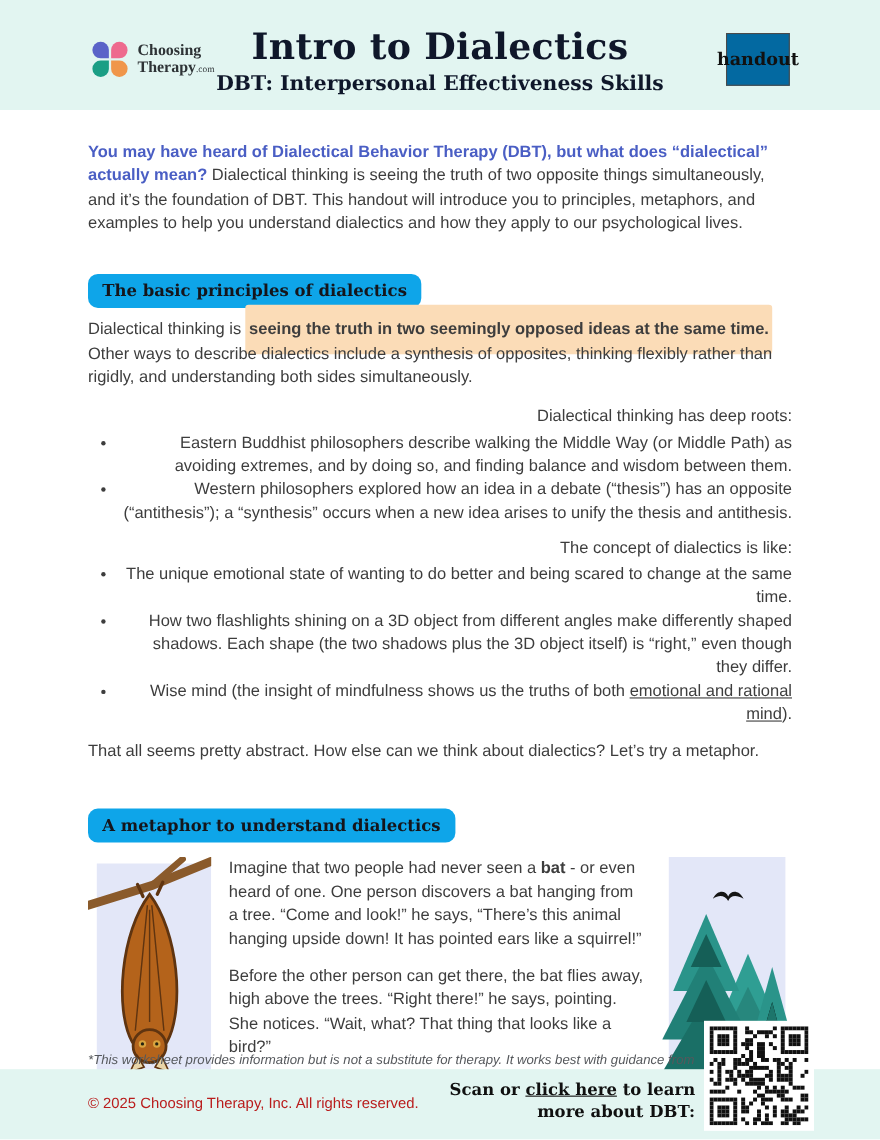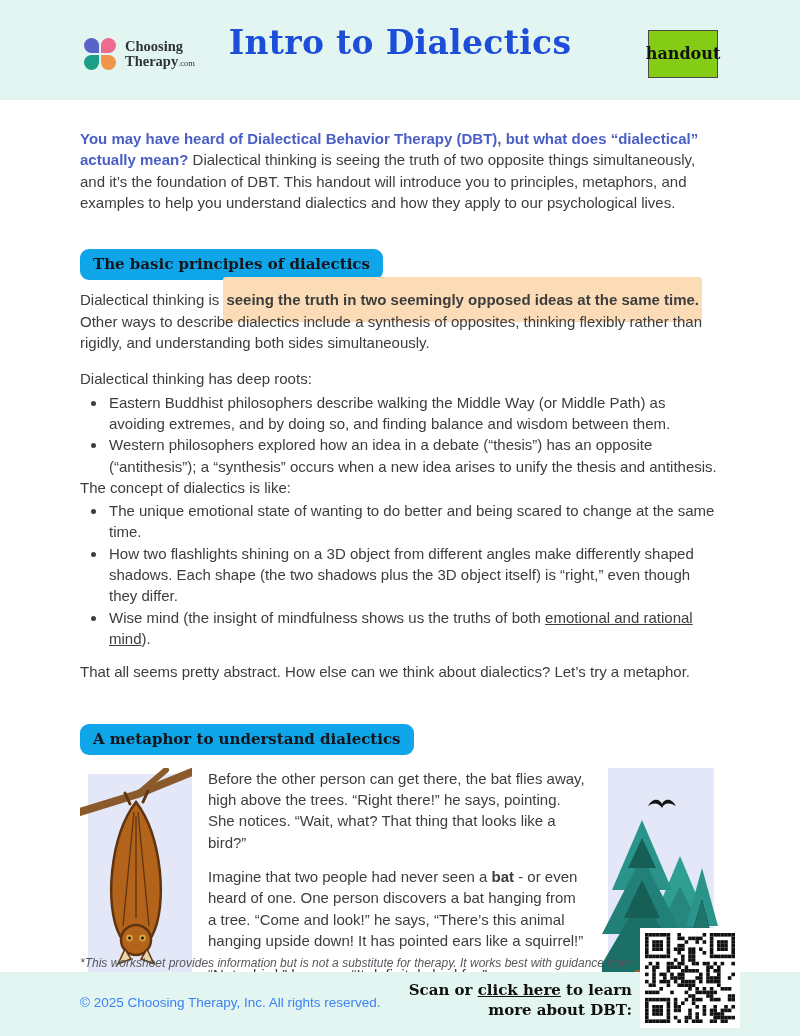--- a/index.html
+++ b/index.html
@@ -14,38 +14,38 @@
   .logo-icon { position:relative; width:32px; height:32px; }
   .petal { position:absolute; width:15px; height:15px; }
   .petal.tl { left:0; top:0;  background:#5a63c8; border-radius:55% 55% 0 55%; }
   .petal.tr { right:0; top:0; background:#ee6a8e; border-radius:55% 55% 55% 0; }
   .petal.bl { left:0; bottom:0; background:#1b9e85; border-radius:55% 0 55% 55%; }
   .petal.br { right:0; bottom:0; background:#f0964a; border-radius:0 55% 55% 55%; }
   .logo-text { font-family:"Liberation Serif", serif; font-weight:700; color:#2e3336;
                font-size:14.5px; line-height:1.02; }
   .logo-text .com { font-size:8.5px; font-weight:400;margin-top:30px; }
   .title-block { position:absolute; left:0; right:0; top:26px; text-align:center;
-                 font-family:"DejaVu Serif", serif; color:#1d4ed8; }
+                 font-family:"DejaVu Serif", serif; color:#0f172a; }
   .title { font-size:33px; font-weight:700; letter-spacing:.3px; line-height:1.05; }
   .subtitle { font-size:18.5px; font-weight:700; margin-top:3px; }
-  .badge { position:absolute; right:82px; top:30px; width:70px; height:48px; background:#84cc16;
+  .badge { position:absolute; right:82px; top:30px; width:58px; height:48px; background:#0369a1;
            border:1.5px solid #4a4a4a; display:flex; align-items:center; justify-content:center;
            font-family:"DejaVu Serif", serif; font-size:16px; font-weight:700; color:#111; }
 
   
   .content { padding:0 80px; }
   .intro { margin-top:28px; }
   .lead { color:#4a5ec4; font-weight:700; }
   .pill { display:inline-block; background:#0ea5e9; border-radius:9px; padding:5px 13px;
           font-family:"DejaVu Serif", serif; font-weight:700; font-size:15px; color:#15151b; }
   .pill-1 { margin-top:21px; }
   .pill-2 { margin-top:26px; }
   .para { margin-top:9px; }
   .hl { background:#fbdcb7; font-weight:700; padding:14px 3px; border-radius:3px; }
-  .roots, .concept { margin-top:0; }
+  .roots, .concept { margin-top:11px;text-align:right; }
   ul { margin:2px 0 0 0; padding-left:27px; }
   li { padding-left:2px; }
   .transition { margin-top:12px; }
   .u-link { text-decoration:underline; color:inherit; }
 
   
   .metaphor-row { display:flex; gap:16px; margin-top:13px; align-items:flex-start; }
   .figure { flex-shrink:0; }
   .metaphor-text { flex:1; min-width:0; }
   .metaphor-text p { margin:0 0 13px 0; }
@@ -54,21 +54,21 @@
 
   .conclusion-row { display:flex; gap:12px; margin-top:6px; }
   .toggle-block { flex:1; display:flex; flex-direction:column; align-items:center; padding-top:10px; }
   .toggle-row { display:flex; align-items:center; gap:13px; }
   .switch { position:relative; width:96px; height:46px; border-radius:23px; background:#b3b2b2; cursor:pointer; }
 
   
   .disclaimer { position:absolute; left:80px; top:955px; width:555px; font-style:italic;
                 font-size:12px; color:#55585c; }
   .footer-band { position:absolute; left:0; right:0; bottom:0; height:64px; background:#e2f5f1; }
-  .copyright { position:absolute; left:80px; bottom:24px; font-size:13.5px; color:#3b82f6; }
+  .copyright { position:absolute; left:80px; bottom:24px; font-size:13.5px; color:#b91c1c; }
   .scan-text { position:absolute; right:168px; bottom:16px; width:235px; text-align:right;
                font-family:"DejaVu Serif", serif; font-weight:700; font-size:15px; color:#101010; line-height:1.35; }
   .qr-box { position:absolute; right:60px; bottom:8px; width:100px; height:100px; background:#fff;
             display:flex; align-items:center; justify-content:center; }
   .qr-box svg { width:90px; height:90px; fill:#111; }
 </style>
 </head>
 <body>
 
 <div class="page">
@@ -81,20 +81,21 @@
         <div class="petal bl"></div>
           <div class="petal br"></div>
       </div>
       <div class="logo-text">
         <div>Choosing</div>
         <div><span>Therapy</span><span class="com">.com</span></div>
       </div>
     </div>
     <div class="title-block">
       <div class="title">Intro to Dialectics</div>
+      <div class="subtitle">DBT: Interpersonal Effectiveness Skills</div>
     </div>
     <div class="badge">handout</div>
   </div>
 
   <div class="content">
 
     <p class="intro"><span class="lead">You may have heard of Dialectical Behavior Therapy (DBT), but what does “dialectical” actually mean?</span><span> Dialectical thinking is seeing the truth of two opposite things simultaneously, and it’s the foundation of DBT. This handout will introduce you to principles, metaphors, and examples to help you understand dialectics and how they apply to our psychological lives.</span></p>
 
     <div><span class="pill pill-1">The basic principles of dialectics</span></div>
 
@@ -135,22 +136,22 @@
           <path d="M45 181 l-7 15 l13 -5 z" fill="#e8d5a8" stroke="#5f3410" stroke-width="1.5"></path>
           <path d="M67 181 l7 15 l-13 -5 z" fill="#e8d5a8" stroke="#5f3410" stroke-width="1.5"></path>
           <circle cx="49.5" cy="170" r="3.4" fill="#d9a43f"></circle>
             <circle cx="62.5" cy="170" r="3.4" fill="#d9a43f"></circle>
           <circle cx="49.5" cy="170" r="1.5" fill="#221"></circle>
             <circle cx="62.5" cy="170" r="1.5" fill="#221"></circle>
         </svg>
       </div>
 
       <div class="metaphor-text">
+        <p><span>Imagine that two people had never seen a </span><span class="b">bat</span><span> - or even heard of one. One person discovers a bat hanging from a tree. “Come and look!” he says, “There’s this animal hanging upside down! It has pointed ears like a squirrel!”</span></p>
         <p>Before the other person can get there, the bat flies away, high above the trees. “Right there!” he says, pointing. She notices. “Wait, what? That thing that looks like a bird?”</p>
-        <p><span>Imagine that two people had never seen a </span><span class="b">bat</span><span> - or even heard of one. One person discovers a bat hanging from a tree. “Come and look!” he says, “There’s this animal hanging upside down! It has pointed ears like a squirrel!”</span></p>
         <p>“Not a bird,” he says. “It definitely had fur.”</p>
         <p>“Really?” she says, “But it has wings and can fly!”</p>
       </div>
 
       <div class="figure">
         <svg width="118" height="228" viewBox="0 0 118 228">
           <rect x="6" y="0" width="106" height="205" fill="#e3e7f8"></rect>
           <path d="M46 38 C51 29 58 31 60 36 C62 31 69 29 74 38 C67 34 62 35 60 40 C57 35 52 34 46 38 Z" fill="#151515"></path>
 
           <polygon points="78,88 52,150 104,150" fill="#2f9e93"></polygon>

